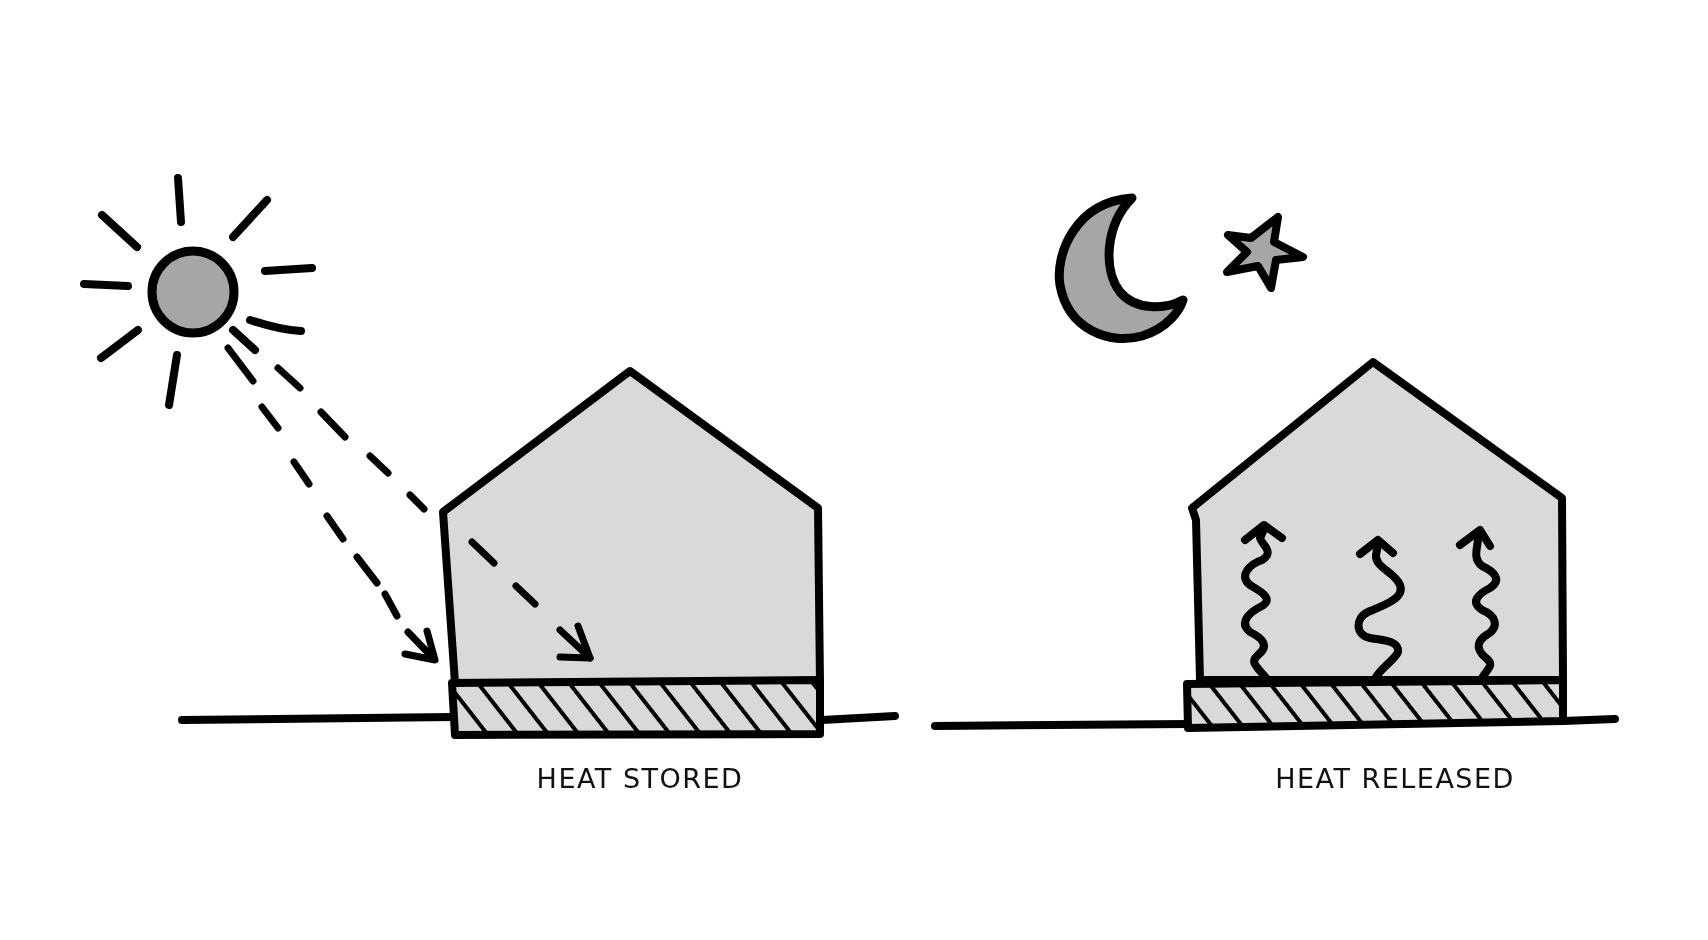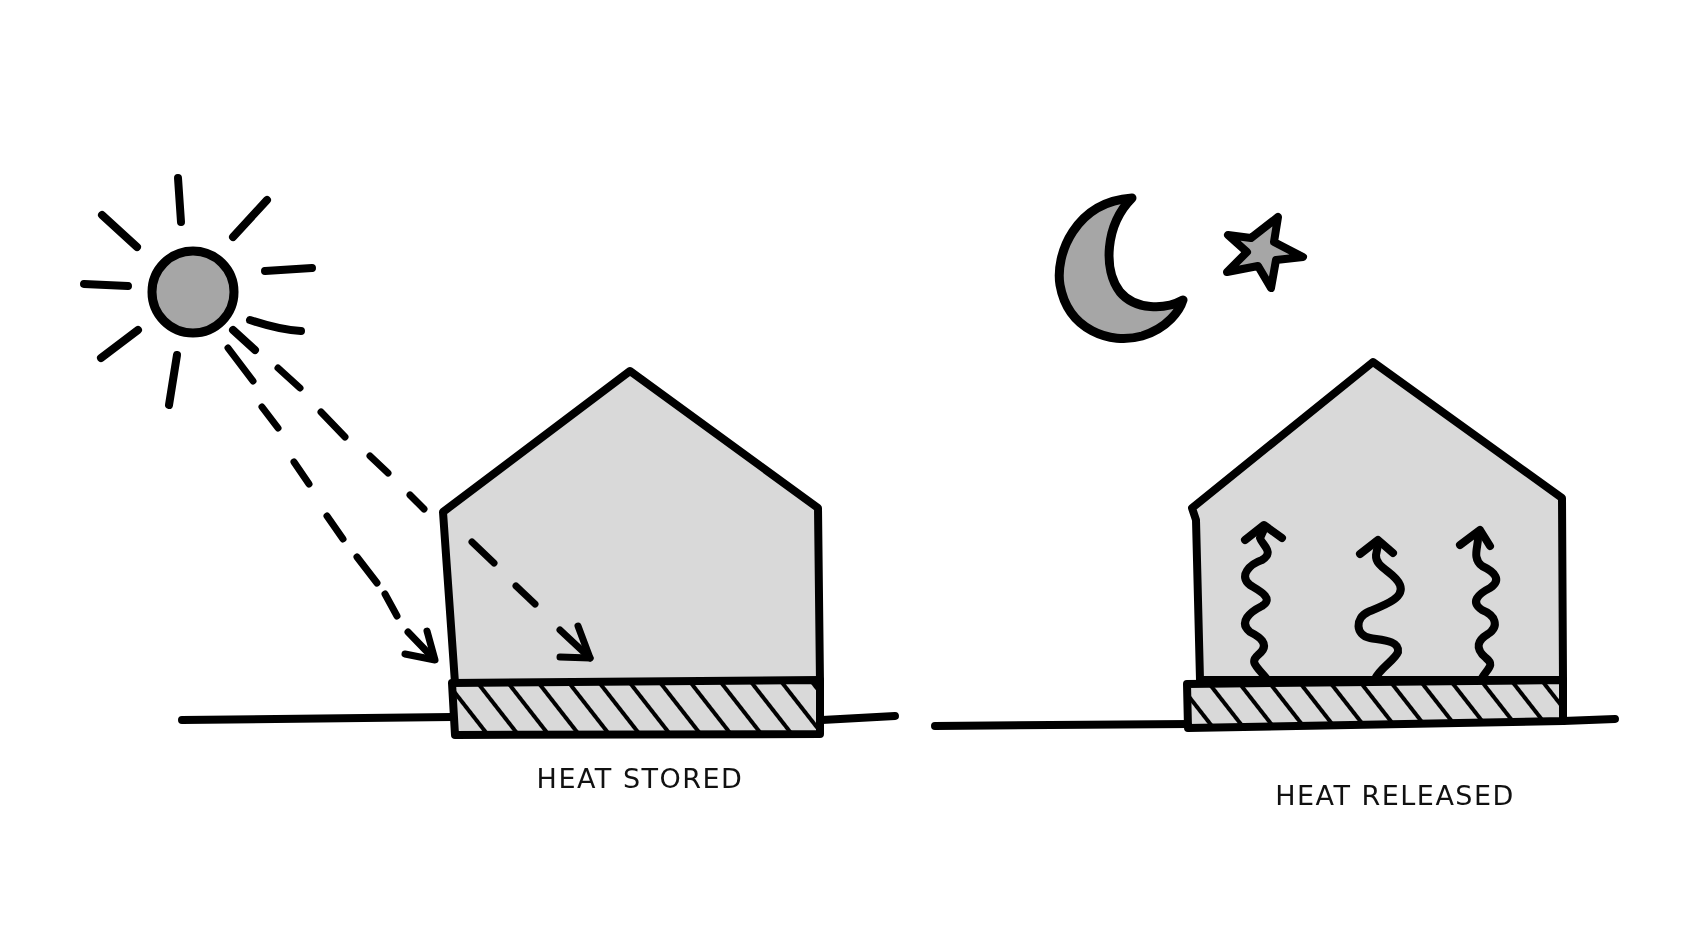--- a/index.html
+++ b/index.html
@@ -9,21 +9,21 @@
       position: absolute;
       font-family: "DejaVu Sans", sans-serif;
       font-weight: normal;
       font-size: 27px;
       letter-spacing: 1.5px;
       color: #111111;
       white-space: nowrap;
       transform: translateX(-50%);
     }
     #label-stored { left: 640px; top: 763px; }
-    #label-released { left: 1395px; top: 780px; }
+    #label-released { left: 1395px; top: 763px; }
   </style>
 </head>
 <body>
 
 <svg id="canvas" width="1708" height="940" viewBox="0 0 1708 940" xmlns="http://www.w3.org/2000/svg">
   <defs>
     <pattern id="hatch" patternUnits="userSpaceOnUse" width="24" height="60" patternTransform="rotate(-38)">
       <rect width="24" height="60" fill="#d9d9d9"></rect>
       <line x1="4" y1="0" x2="4" y2="60" stroke="#000" stroke-width="4"></line>
     </pattern>

